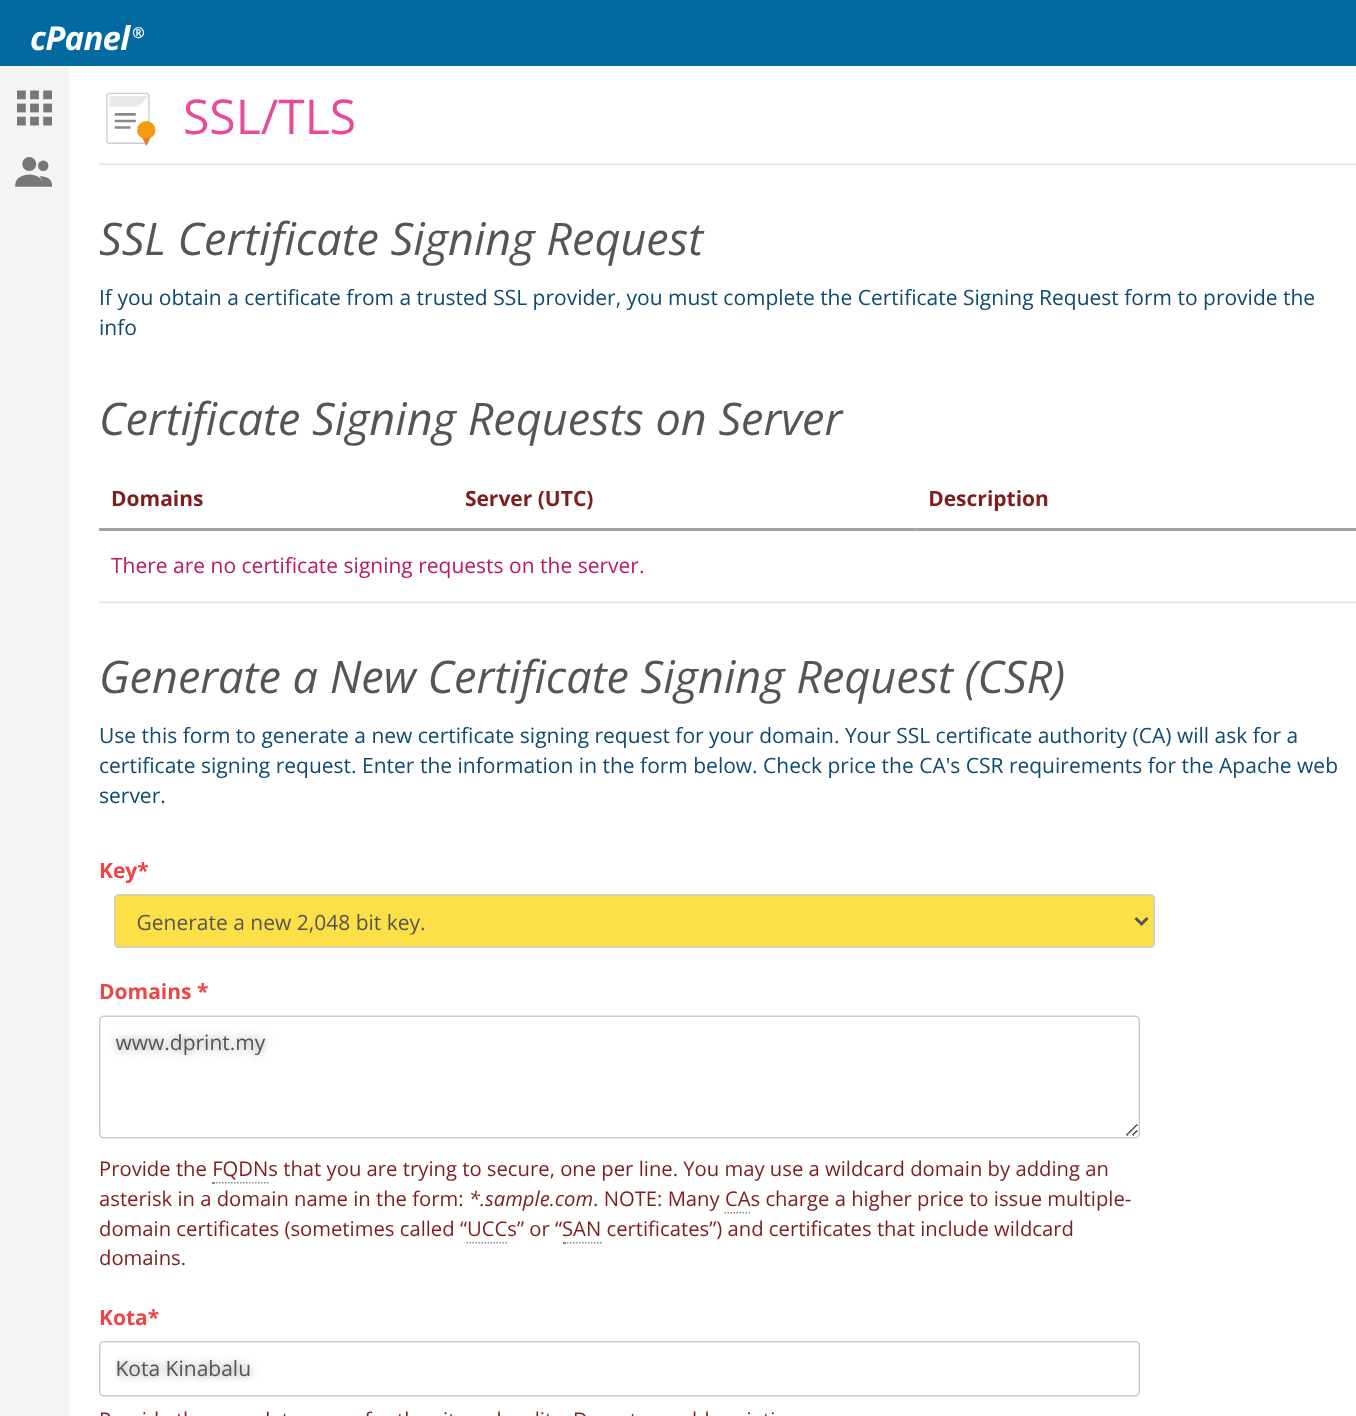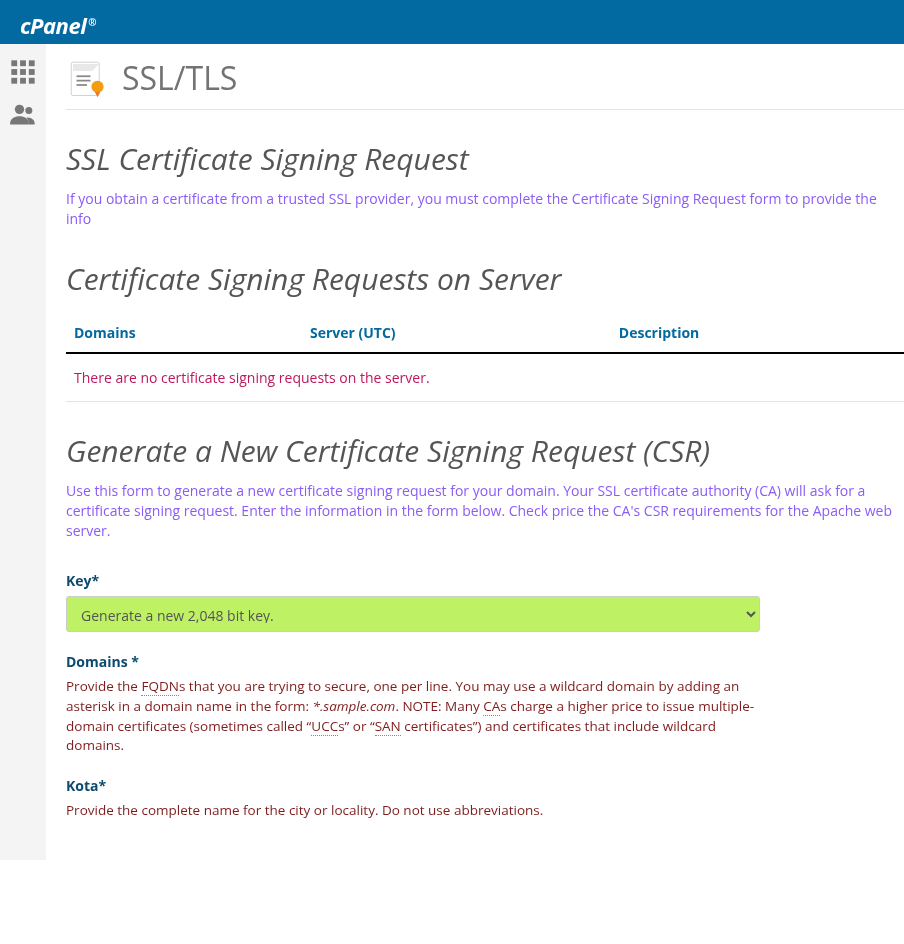--- a/index.html
+++ b/index.html
@@ -5,35 +5,35 @@
   * { box-sizing: border-box; margin: 0; padding: 0; }
   body { font-family: "Open Sans", "Helvetica Neue", Arial, sans-serif; font-size: 14px; color: #555; background: #fff; }
   .topbar { background: #0369a1; height: 44px; display: flex; padding: 10px 20px; }
   .logo { color: #fff; font-size: 22px; font-style: italic; font-weight: 700; letter-spacing: -0.5px; }
   .logo small { font-size: 10px; position: relative; top: -8px; left: 2px; }
   .layout { display: flex; }
   .sidebar { width: 46px; background: #f4f4f4; padding-top: 14px; display: flex; flex-direction: column; align-items: center; gap: 18px; }
   .sidebar .sicon { width: 28px; height: 24px; color: #777; cursor: pointer; }
   .main { flex: 1; padding: 0 0 40px 20px; min-width: 0; }
   .pagehead { display: flex; align-items: center; gap: 14px; padding: 12px 0 10px 0; border-bottom: 1px solid #e4e4e4; }
-  .pagehead h1 { font-size: 32px; font-weight: 400; color: #737373; }
+  .pagehead h1 { font-size: 32px; font-weight: 400; color: #ec4899; }
   .ssl-icon { width: 42px; height: 42px; }
   h2 { font-size: 30px; font-weight: 400; color: #555; margin-top: 28px; margin-bottom: 10px; font-style: italic; }
   h2.sub { font-size: 30px; }
-  .desc { font-size: 14px; color: #8b5cf6; line-height: 1.45; }
+  .desc { font-size: 14px; color: #0c4a6e; line-height: 1.45; }
   table.reqtable { width: 100%; border-collapse: collapse; margin-top: 14px; }
-  table.reqtable th { text-align: left; font-weight: 700; font-size: 14px; color: #0369a1; padding: 10px 8px; border-bottom: 2px solid #000000; }
+  table.reqtable th { text-align: left; font-weight: 700; font-size: 14px; color: #7f1d1d; padding: 10px 8px; border-bottom: 2px solid #a3a3a3; }
   table.reqtable td { padding: 14px 8px; font-size: 14px; color: #be185d; border-bottom: 1px solid #e4e4e4; }
   th.desc-col { text-align: right; margin-left: 24px; }
   .form-group { margin-top: 20px; max-width: 694px; }
-  .form-group label { display: block; font-weight: 700; font-size: 14px; color: #0c4a6e; margin-bottom: 6px; }
+  .form-group label { display: block; font-weight: 700; font-size: 14px; color: #ef4444; margin-bottom: 6px; }
   .form-group select, .form-group input[type=text], .form-group textarea {
     width: 100%; border: 1px solid #ccc; border-radius: 3px; padding: 8px 10px; font-size: 14px; color: #555; font-family: inherit;
   }
-  .form-group select { height: 36px; background: #bef264; }
+  .form-group select { height: 36px; background: #fde047; margin-left: 10px; }
   .form-group textarea { height: 82px; resize: both; }
   .help { font-size: 13.5px; color: #7f1d1d; margin-top: 6px; line-height: 1.45; }
   .help .dot { border-bottom: 1px dotted #888; }
   .blurred { color: transparent; text-shadow: 0 0 6px rgba(120,120,120,0.8); }
   .spacer-lg { height: 10px; }
 </style>
 </head>
 <body>
 
 <div class="topbar">
@@ -106,24 +106,26 @@
 
     <div class="form-group">
       <label>Key*</label>
       <select>
         <option>Generate a new 2,048 bit key.</option>
       </select>
     </div>
 
     <div class="form-group">
       <label>Domains *</label>
+      <textarea class="blurred" style="">www.dprint.my</textarea>
       <p class="help">
         <span>Provide the </span><span class="dot">FQDN</span><span>s that you are trying to secure, one per line. You may use a wildcard domain by adding an asterisk in a domain name in the form: </span><em>*.sample.com</em><span>. NOTE: Many </span><span class="dot">CA</span><span>s charge a higher price to issue multiple-domain certificates (sometimes called “</span><span class="dot">UCC</span><span>s” or “</span><span class="dot">SAN</span><span> certificates”) and certificates that include wildcard domains.</span>
       </p>
     </div>
 
     <div class="form-group">
       <label>Kota*</label>
+      <input type="text" class="blurred" value="Kota Kinabalu" style="">
       <p class="help">Provide the complete name for the city or locality. Do not use abbreviations.</p>
     </div>
 
   </div>
 </div>
 
 </body></html>

